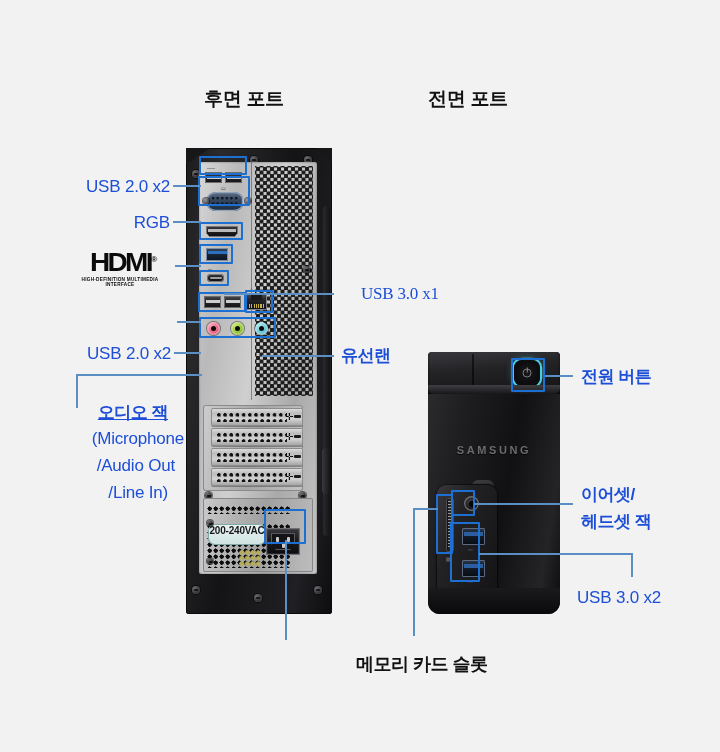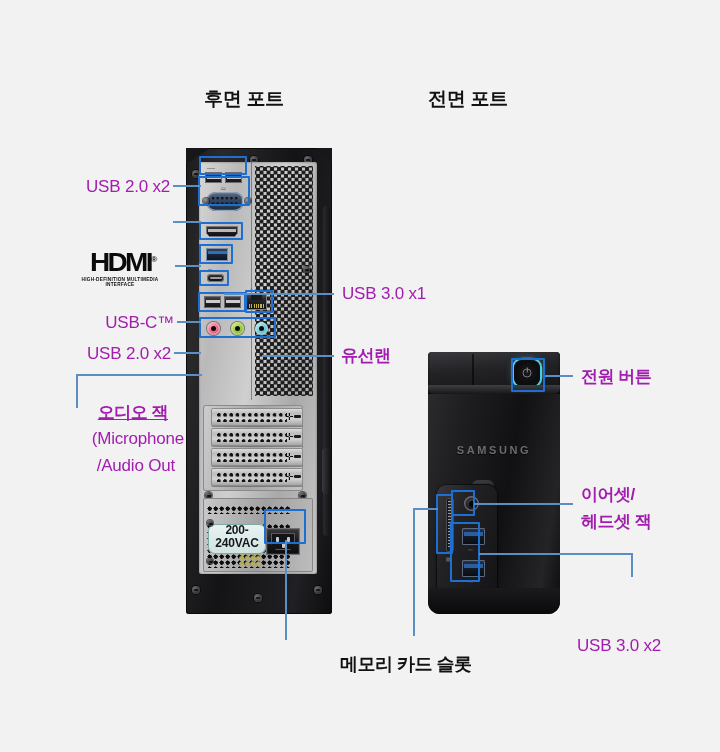--- a/index.html
+++ b/index.html
@@ -25,21 +25,21 @@
     letter-spacing: -0.3px;
     white-space: nowrap;
   }
   #head-rear  { left: 204px; top: 86px; }
   #head-front { left: 428px; top: 86px; }
 
   
   .label {
     position: absolute;
     font-size: 17px;
-    color: #a21caf;
+    color: #1d4ed8;
     font-weight: 500;
     white-space: nowrap;
     line-height: 1.28;
     letter-spacing: -0.2px;
   }
   .label.r { text-align: right; }
   .label.ko { font-weight: bold; letter-spacing: -0.5px; }
   .caption {
     position: absolute;
     font-size: 18px;
@@ -283,25 +283,25 @@
     background-image: radial-gradient(circle at 2.6px 2.6px, #0d0d0d 2px, rgba(0,0,0,0) 2.3px);
     background-size: 6px 6px;
   }
   #psu-gold {
     position:absolute; left:36px; top:52px; width:22px; height:16px;
     background-image: radial-gradient(circle at 2.4px 2.4px, #b6ae5a 2px, rgba(0,0,0,0) 2.3px);
     background-size: 5.6px 5.6px;
   }
   #vac-badge {
     position:absolute; left:5px; top:26px;
-    width:58px; height:30px;
+    width:58px; height:21px;
     background: linear-gradient(180deg,#e9f3f2,#cfe3e1);
     border-radius:7px;
     box-shadow: inset 0 0 0 1px #7fa9a6;
-    font-size:12px; font-weight:bold; color:#17171a;
+    font-size:10px; font-weight:bold; color:#17171a;
     line-height:13px; text-align:center;
     letter-spacing:-0.2px;
   }
   #ac-socket {
     position:absolute; left:63px; top:30px; width:34px; height:27px;
     background: linear-gradient(180deg,#3a3a3e 0%,#1c1c20 45%,#0b0b0e 100%);
     border-radius:2px;
     box-shadow: inset 0 0 0 1.2px #6f6f74;
   }
   #ac-socket::before {
@@ -608,38 +608,39 @@
 
   <div class="ln lnh" style="left:474px; top:503px; width:99px;"></div>
 
   <div class="ln lnh" style="left:479px; top:553px; width:152px;"></div>
   <div class="ln lnv" style="left:631px; top:553px; height:24px;"></div>
 
   <div class="ln lnv" style="left:413px; top:508px; height:128px;"></div>
   <div class="ln lnh" style="left:413px; top:508px; width:25px;"></div>
 
   <div class="label r" style="left:0px;   top:176px; width:170px;">USB 2.0 x2</div>
+  <div class="label r" style="left:0px;   top:212px; width:170px;">RGB</div>
 
   <div id="hdmi-logo">
     <div id="hdmi-word"><span>HDMI</span><sup>®</sup></div>
     <div id="hdmi-sub">HIGH-DEFINITION MULTIMEDIA INTERFACE</div>
   </div>
 
-  <div class="label r" style="left:0px;   top:312px; width:174px;">USB-C™</div>
   <div class="label r" style="left:0px;   top:343px; width:171px;">USB 2.0 x2</div>
 
   <div class="label r ko" style="left:0px; top:402px; width:168px;text-decoration:underline;">오디오 잭</div>
   <div class="label r" style="left:16px; top:428px; width:168px;">(Microphone</div>
   <div class="label r" style="left:7px; top:455px; width:168px;">/Audio Out</div>
-
-  <div class="label" style="left:342px; top:283px;">USB 3.0 x1</div>
+  <div class="label r" style="left:0px; top:482px; width:168px;">/Line In)</div>
+
+  <div class="label" style="left:361px; top:283px;font-family:Liberation Serif, serif;">USB 3.0 x1</div>
   <div class="label ko" style="left:341px; top:345px;">유선랜</div>
 
   <div class="label ko" style="left:581px; top:366px;text-align:center;">전원 버튼</div>
 
   <div class="label ko" style="left:581px; top:484px;">이어셋/</div>
   <div class="label ko" style="left:581px; top:511px;">헤드셋 잭</div>
 
-  <div class="label" style="left:577px; top:587px;margin-top:48px;">USB 3.0 x2</div>
-
-  <div class="caption" style="left:340px; top:652px;">메모리 카드 슬롯</div>
+  <div class="label" style="left:577px; top:587px;">USB 3.0 x2</div>
+
+  <div class="caption" style="left:356px; top:652px;">메모리 카드 슬롯</div>
 
 </div>
 
 </body></html>

